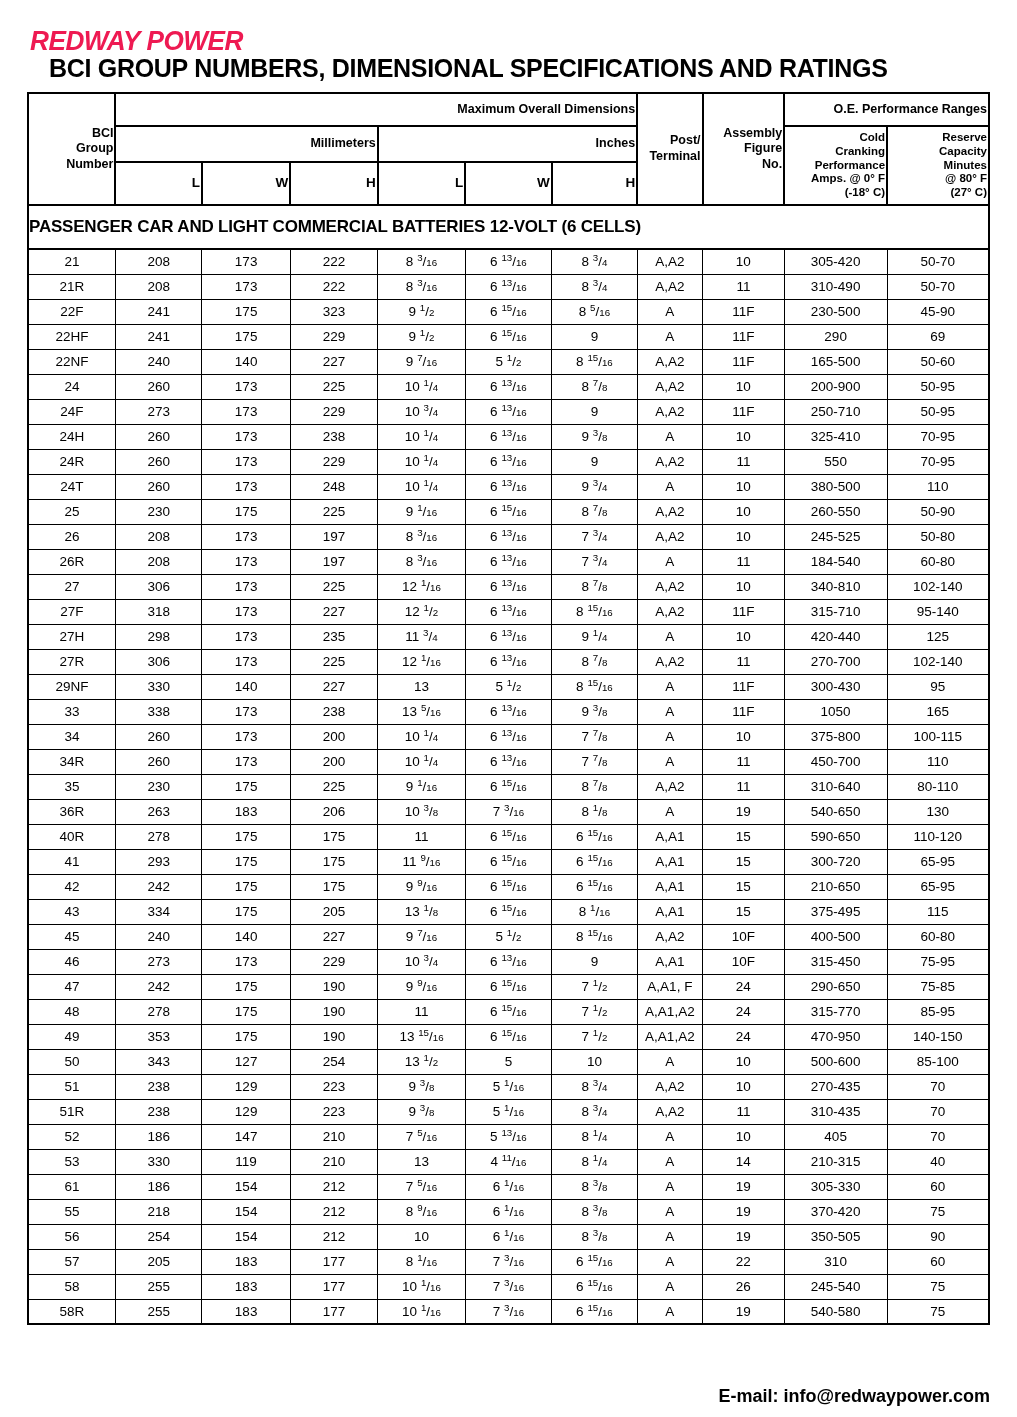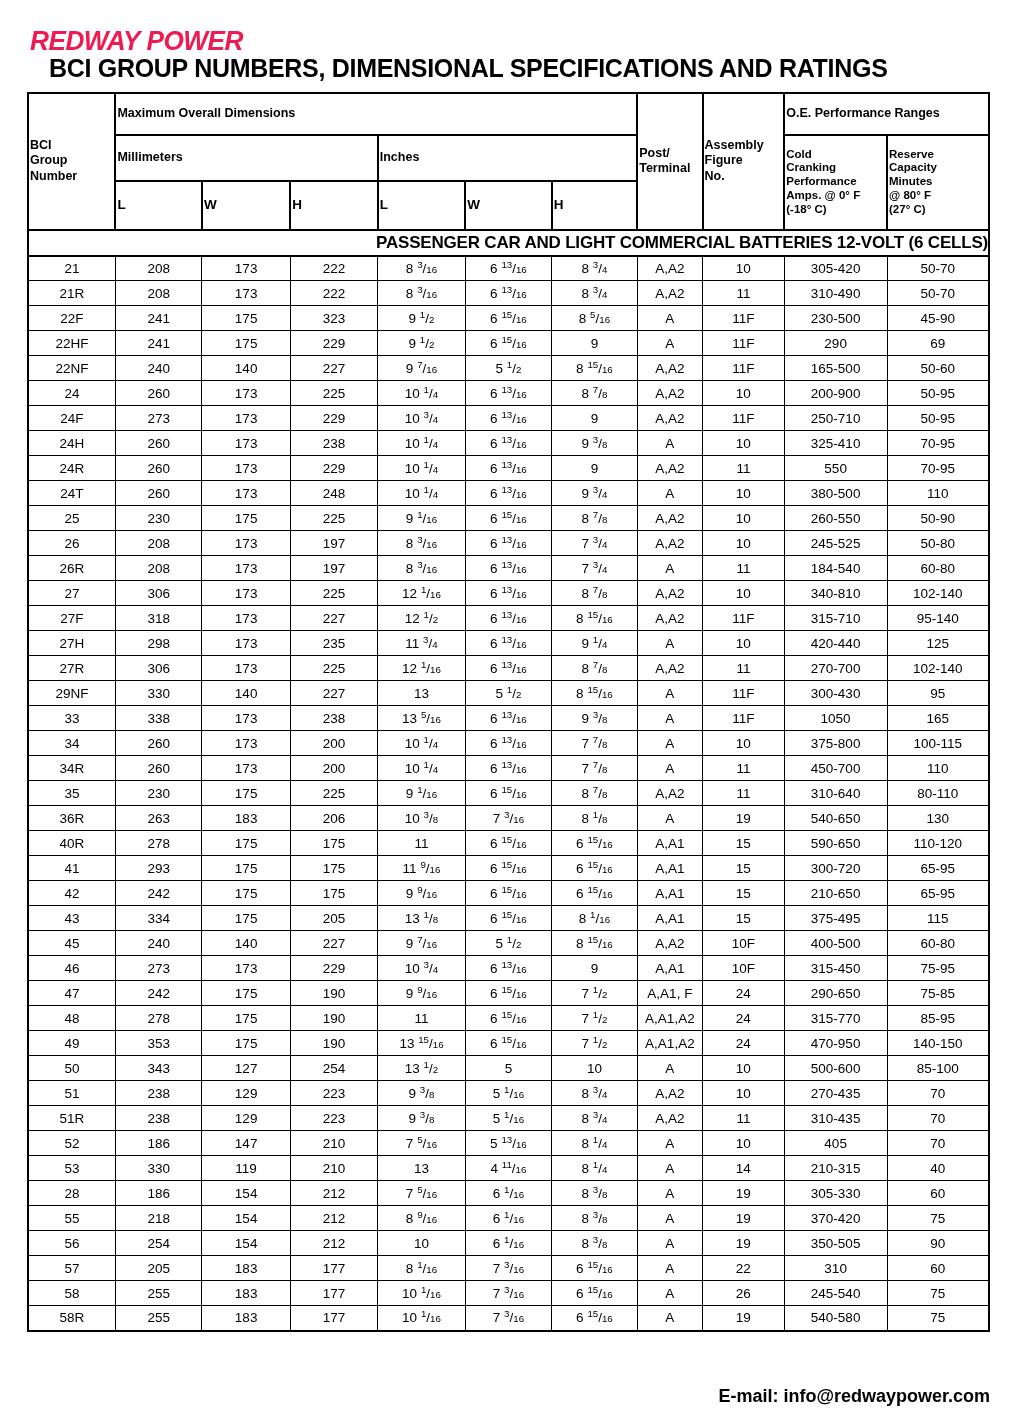--- a/index.html
+++ b/index.html
@@ -39,38 +39,37 @@
     top: 92px;
     width: 963px;
     border-collapse: collapse;
     table-layout: fixed;
     border: 2.5px solid #000;
   }
   .spec-table th {
     border: 2px solid #000;
     font-weight: bold;
     white-space: pre-line;
-    text-align: left;
+    text-align: right;
     vertical-align: middle;
-    padding: 12px 1px;
+    padding: 0 1px;
     line-height: 1.25;
   }
   th.h-band1 { height: 33px; font-size: 12.5px; }
   th.h-band2 { height: 36px; font-size: 12.5px; }
   th.h-band3 { height: 43px; font-size: 13.5px; }
   th.h-small { font-size: 11.5px; line-height: 1.2; margin-top: 44px; }
   .section-row td {
     border-top: 2.5px solid #000;
     border-bottom: 2.5px solid #000;
-    text-align: right;
+    text-align: left;
     font-weight: bold;
     font-size: 17px;
-    height: 26px;
+    height: 44px;
     letter-spacing: -0.2px;
-    padding-left: 29px;
   }
   tbody.data td {
     border: 1px solid #000;
     border-top-width: 1.5px;
     border-bottom-width: 1.5px;
     text-align: center;
     vertical-align: middle;
     font-size: 13.5px;
     height: 25px;
     white-space: nowrap;
@@ -630,21 +629,21 @@
         <td>210</td>
         <td>13</td>
         <td>4 <sup>11</sup>/<span class="den">16</span></td>
         <td>8 <sup>1</sup>/<span class="den">4</span></td>
         <td>A</td>
         <td>14</td>
         <td>210-315</td>
         <td>40</td>
       </tr>
       <tr>
-        <td>28</td>
+        <td>61</td>
         <td>186</td>
         <td>154</td>
         <td>212</td>
         <td>7 <sup>5</sup>/<span class="den">16</span></td>
         <td>6 <sup>1</sup>/<span class="den">16</span></td>
         <td>8 <sup>3</sup>/<span class="den">8</span></td>
         <td>A</td>
         <td>19</td>
         <td>305-330</td>
         <td>60</td>

